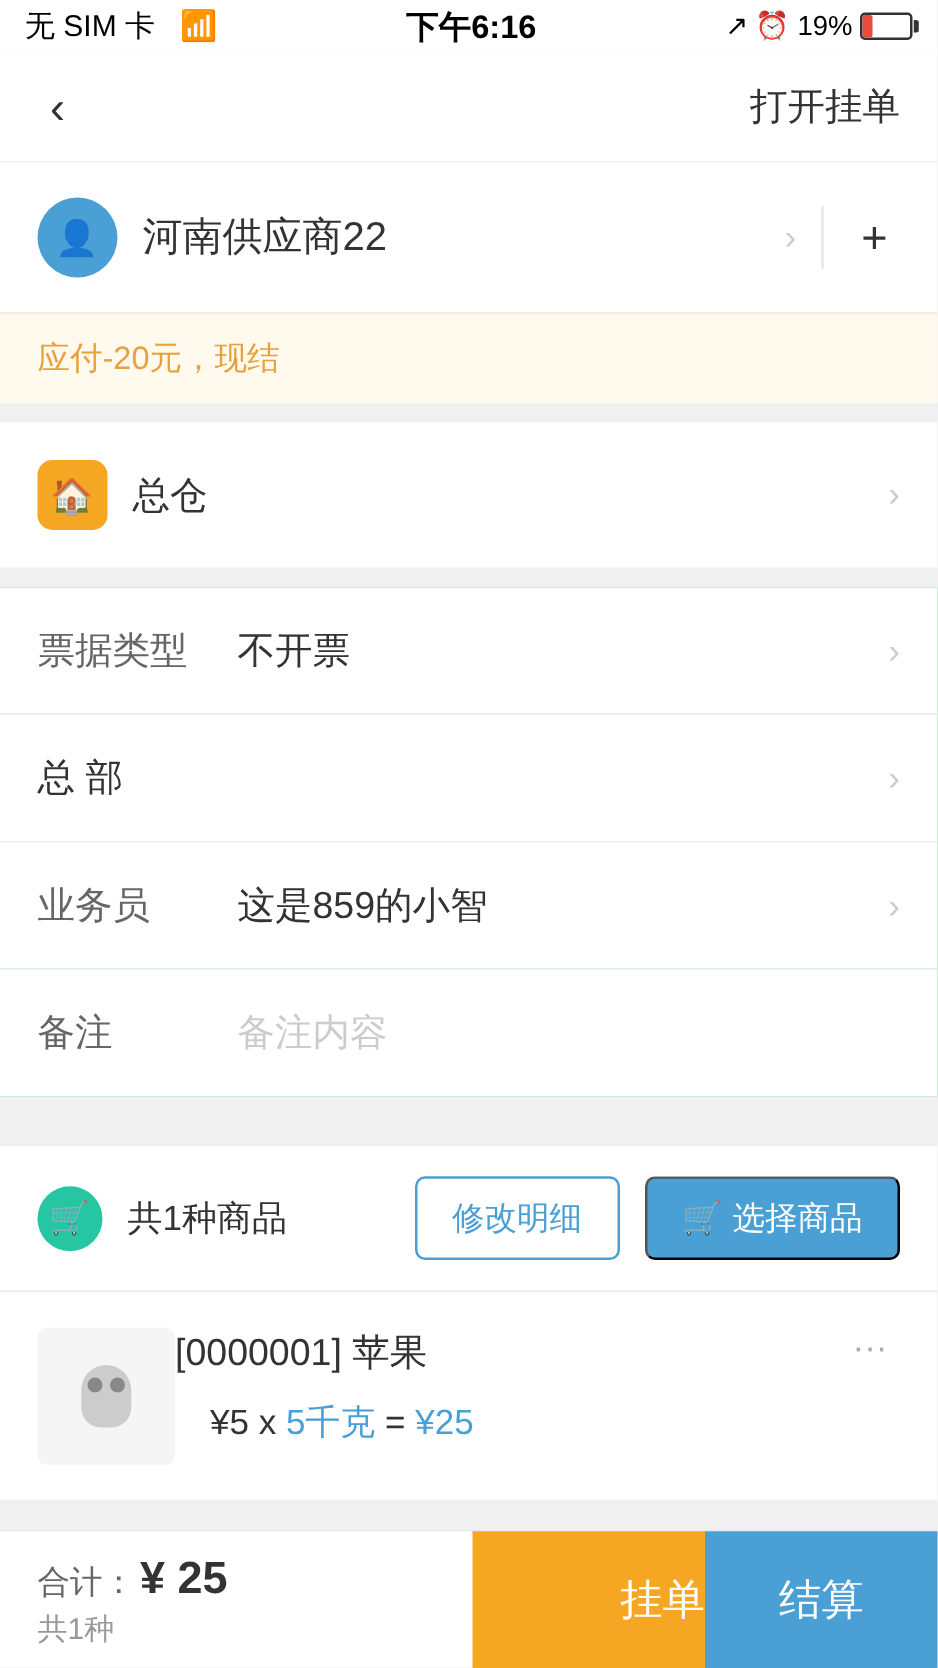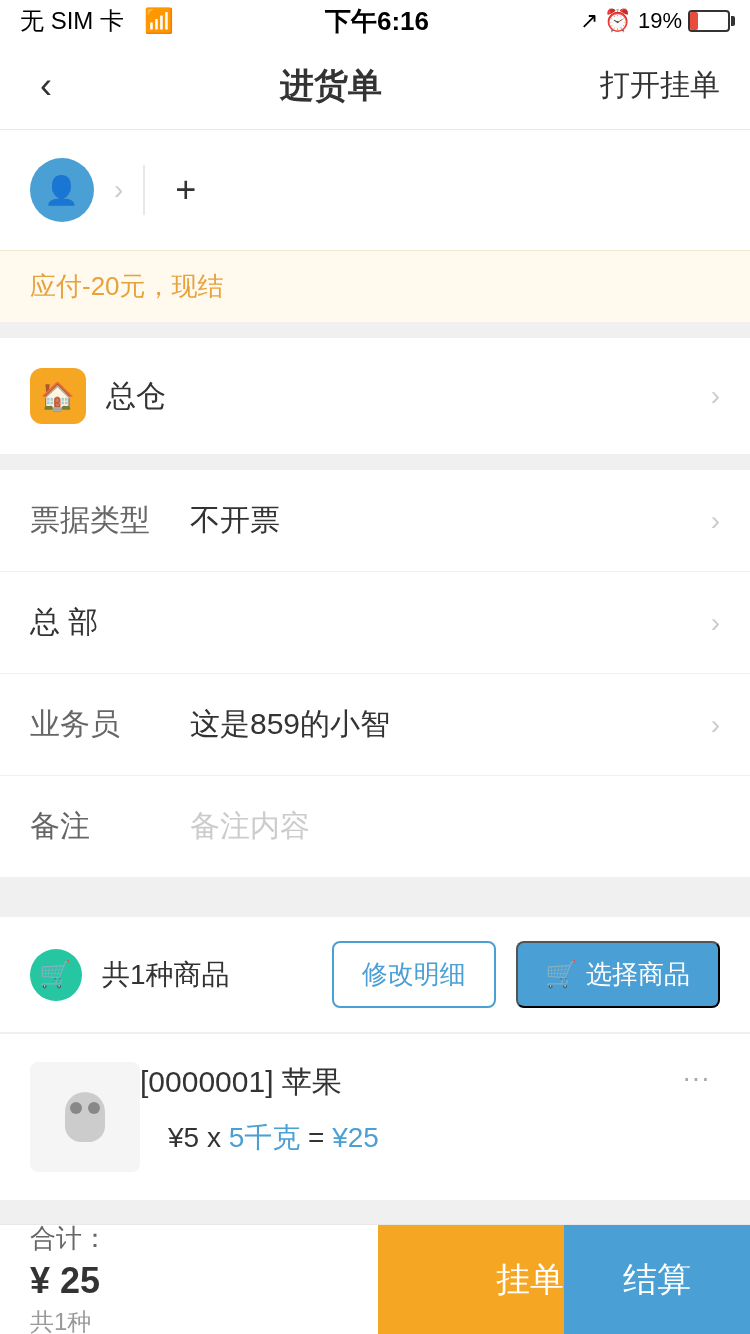--- a/index.html
+++ b/index.html
@@ -337,31 +337,31 @@
     <span>⏰</span>
     <span>19%</span>
     <div class="battery-icon">
       <div class="battery-fill"></div>
     </div>
   </div>
 </div>
 
 <div class="nav-bar">
   <span class="nav-back">‹</span>
-  <span class="nav-title">进货单</span>
   <span class="nav-action">打开挂单</span>
 </div>
 
 <div class="content">
 
   <div class="section">
     <div class="supplier-row">
       <div class="supplier-avatar">
         <span class="avatar-person">👤</span>
       </div>
+      <span class="supplier-name">河南供应商22</span>
       <span class="chevron-right">›</span>
       <div class="supplier-divider"></div>
       <span class="add-btn">+</span>
     </div>
     <div class="notice-bar">应付-20元，现结</div>
   </div>
 
   <div class="section">
     <div class="list-row">
       <div class="row-icon">
@@ -436,21 +436,21 @@
       </div>
     </div>
     <span class="product-more">···</span>
   </div>
 
   <div class="spacer"></div>
 </div>
 
 <div class="footer">
   <div class="footer-total">
-    <div style="display:flex; align-items:baseline; gap:4px;flex-direction:column;">
+    <div style="display:flex; align-items:baseline; gap:4px;">
       <span class="footer-total-line">合计：</span>
       <span class="footer-total-amount">¥ 25</span>
     </div>
     <div class="footer-total-sub">共1种</div>
   </div>
   <div class="footer-btn-hold">
     <span>挂单</span>
   </div>
   <div class="footer-btn-checkout">
     <span>结算</span>

